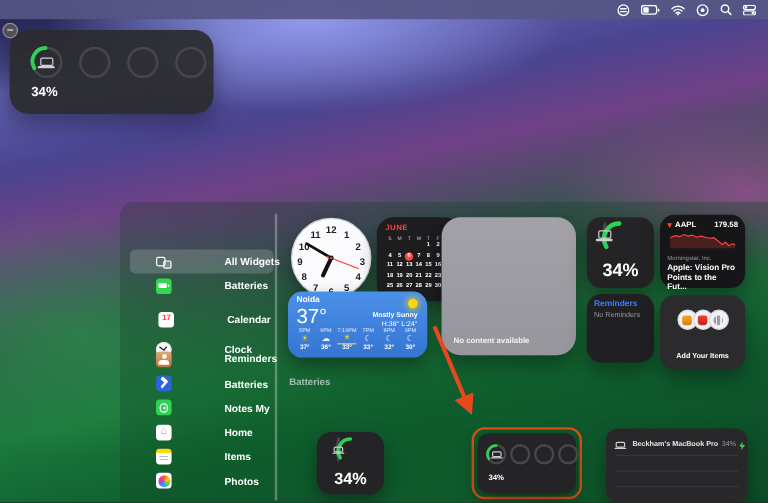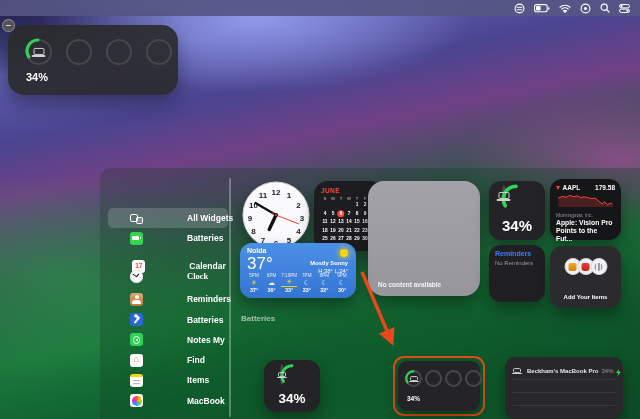--- a/index.html
+++ b/index.html
@@ -224,47 +224,47 @@
         <span class="side-label">All Widgets</span>
       </div>
       <div class="abs side-row" style="top: 228.3px;">
         <span class="sic ic-batteries"></span>
         <span class="side-label">Batteries</span>
       </div>
       <div class="abs side-row" style="top: 256px; justify-content: center;">
         <span class="sic ic-calendar"></span>
         <span class="side-label">Calendar</span>
       </div>
-      <div class="abs side-row" style="top: 266px; font-family: Liberation Serif, serif;">
+      <div class="abs side-row" style="top: 281px;">
         <span class="sic ic-clock"></span>
         <span class="side-label">Clock</span>
       </div>
       <div class="abs side-row" style="top: 289.2px;">
         <span class="sic ic-contacts"></span>
         <span class="side-label">Reminders</span>
       </div>
       <div class="abs side-row" style="top: 309.5px;">
         <span class="sic ic-developer"></span>
         <span class="side-label">Batteries</span>
       </div>
       <div class="abs side-row" style="top: 329.8px;">
         <span class="sic ic-find-my"></span>
         <span class="side-label">Notes My</span>
       </div>
       <div class="abs side-row" style="top: 350.1px;">
         <span class="sic ic-home"></span>
-        <span class="side-label">Find</span>
+        <span class="side-label">Home</span>
       </div>
       <div class="abs side-row" style="top: 370.4px;">
         <span class="sic ic-notes"></span>
         <span class="side-label">Items</span>
       </div>
       <div class="abs side-row" style="top: 390.7px;">
         <span class="sic ic-photos"></span>
-        <span class="side-label">MacBook</span>
+        <span class="side-label">Photos</span>
       </div>
     </div>
   <span class="abs sic ic-podcasts" style="left:113px;top:414px;"></span>
   <div class="abs scrollbar"></div>
 
   
   <div class="abs gw w-clock">
     <svg width="68" height="68" viewBox="0 0 68 68">
       <circle cx="34" cy="34" r="33" fill="#fbfbfd" stroke="#d4d4d8" stroke-width="1"></circle>
       <g font-family="Liberation Sans, sans-serif" font-size="8" font-weight="600" fill="#1c1c1e" text-anchor="middle">

